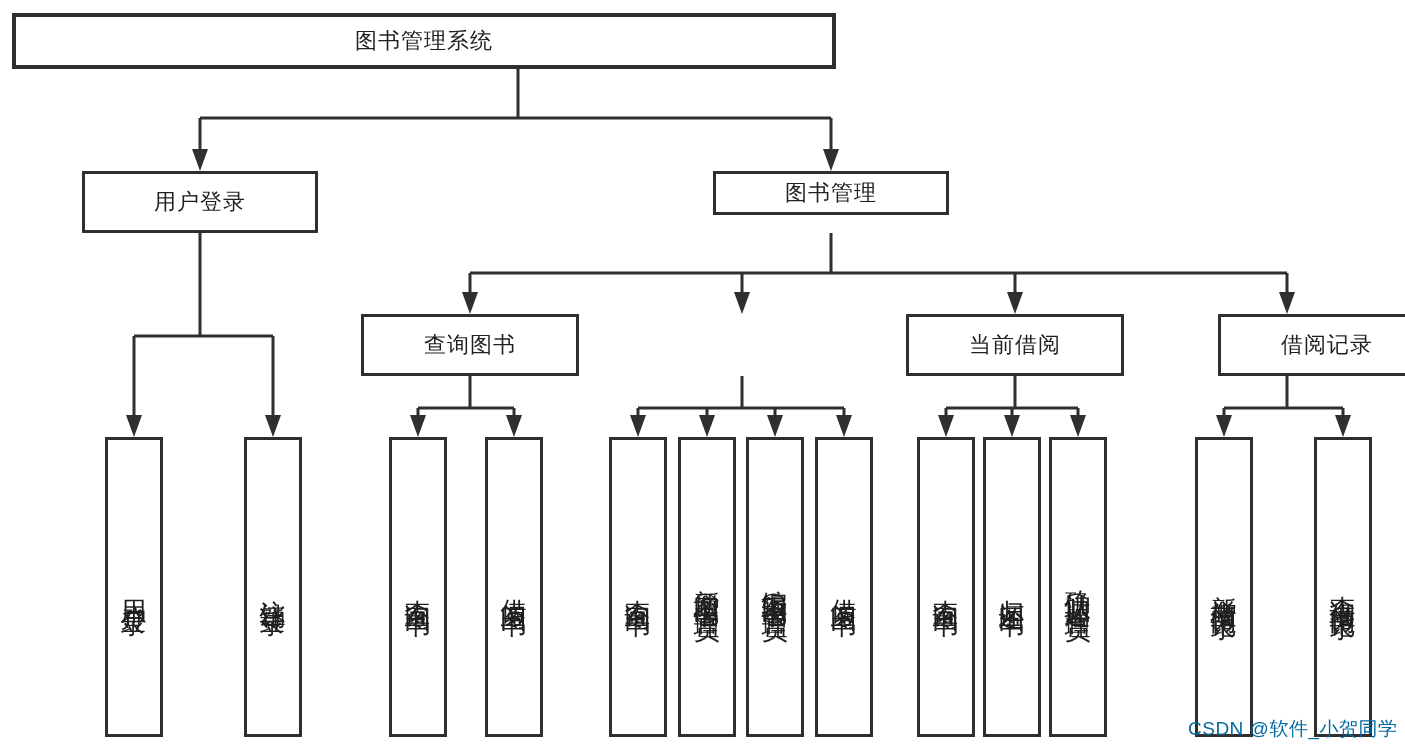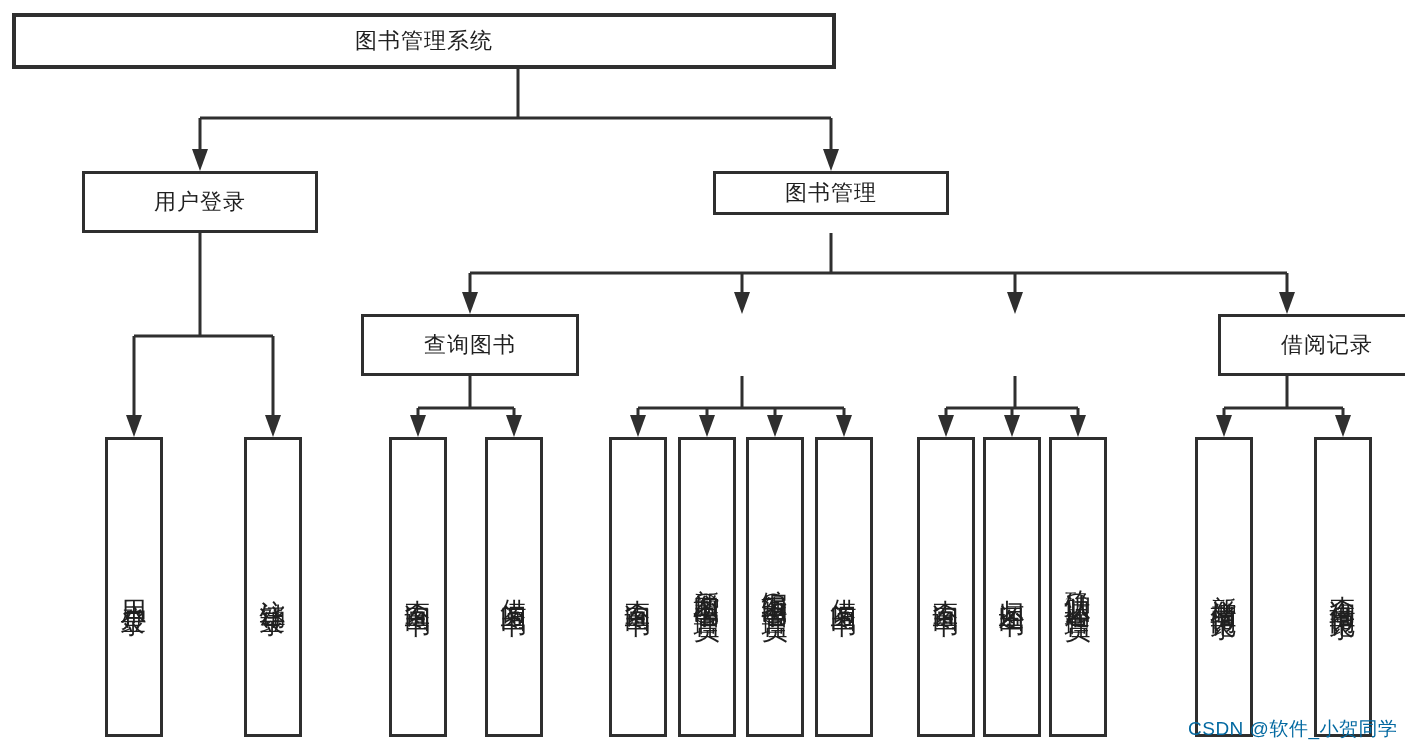--- a/index.html
+++ b/index.html
@@ -90,20 +90,23 @@
   <div class="node l2a">
     <span class="hlabel">用户登录</span>
   </div>
   <div class="node l2b">
     <span class="hlabel">图书管理</span>
   </div>
 
   <div class="node l3 c0">
     <span class="hlabel">查询图书</span>
   </div>
+  <div class="node l3 c2">
+    <span class="hlabel">当前借阅</span>
+  </div>
   <div class="node l3 c3">
     <span class="hlabel">借阅记录</span>
   </div>
 
   <div class="node leaf a0">
     <span class="vtext">用户登录</span>
   </div>
   <div class="node leaf a1">
     <span class="vtext">注销登录</span>
   </div>

